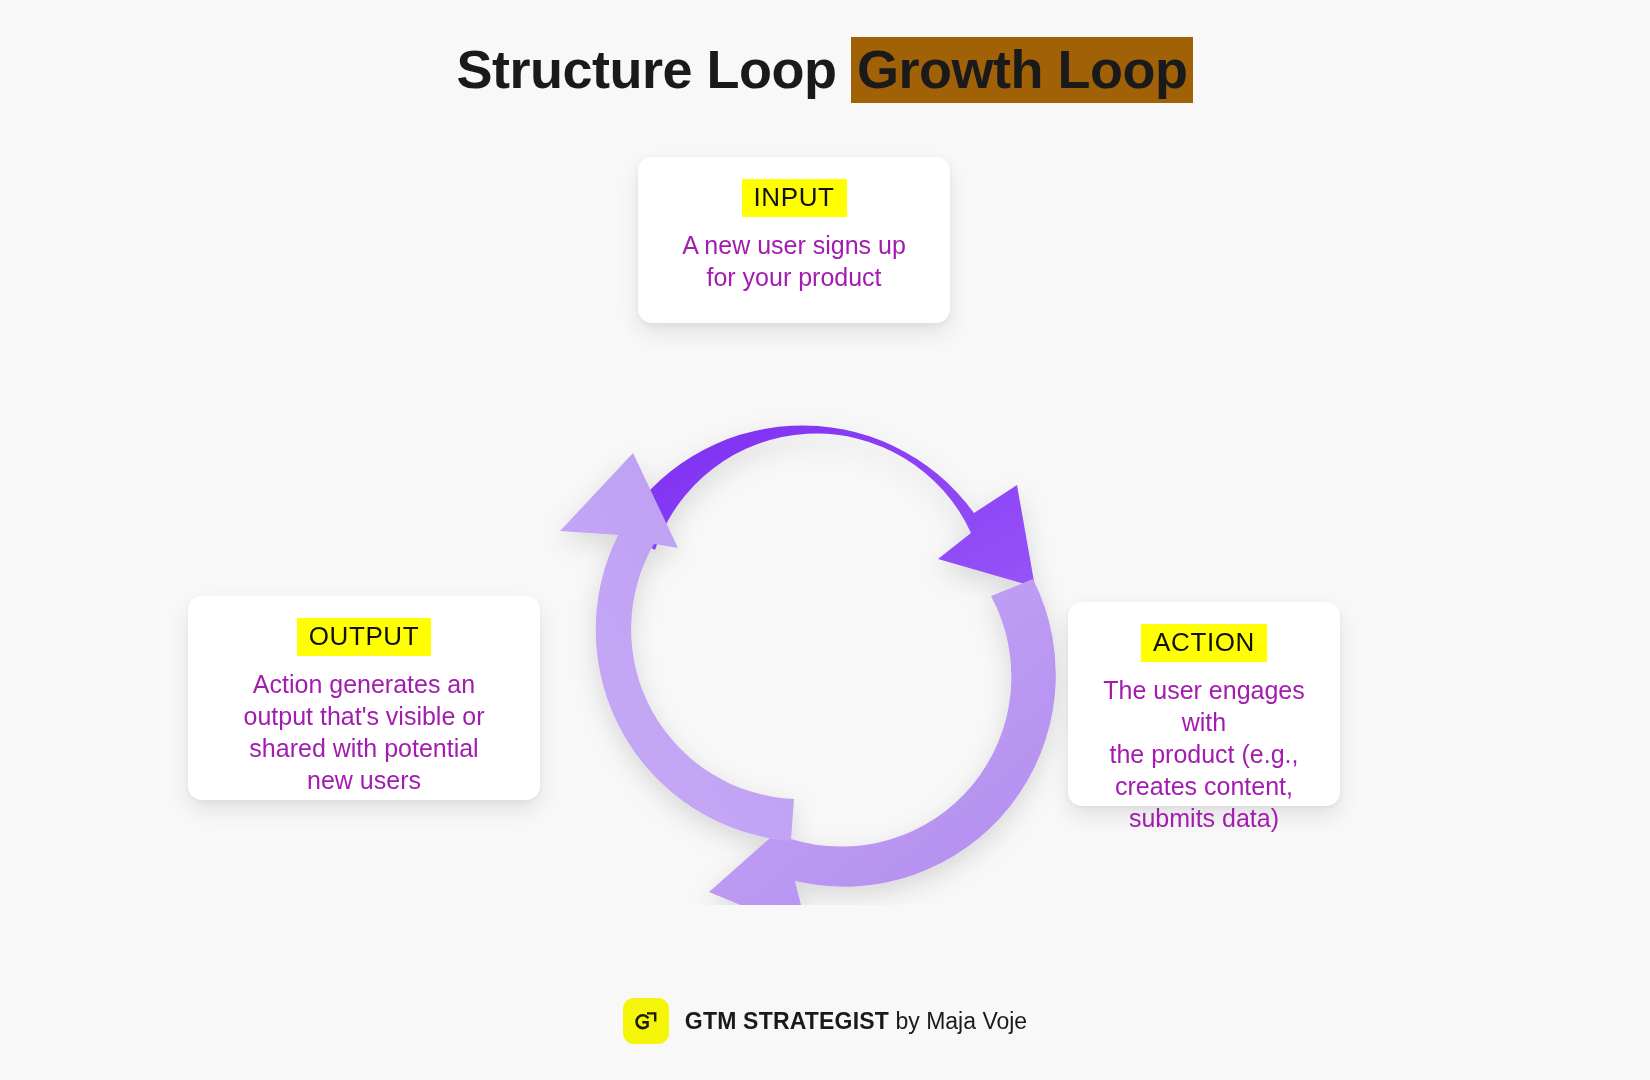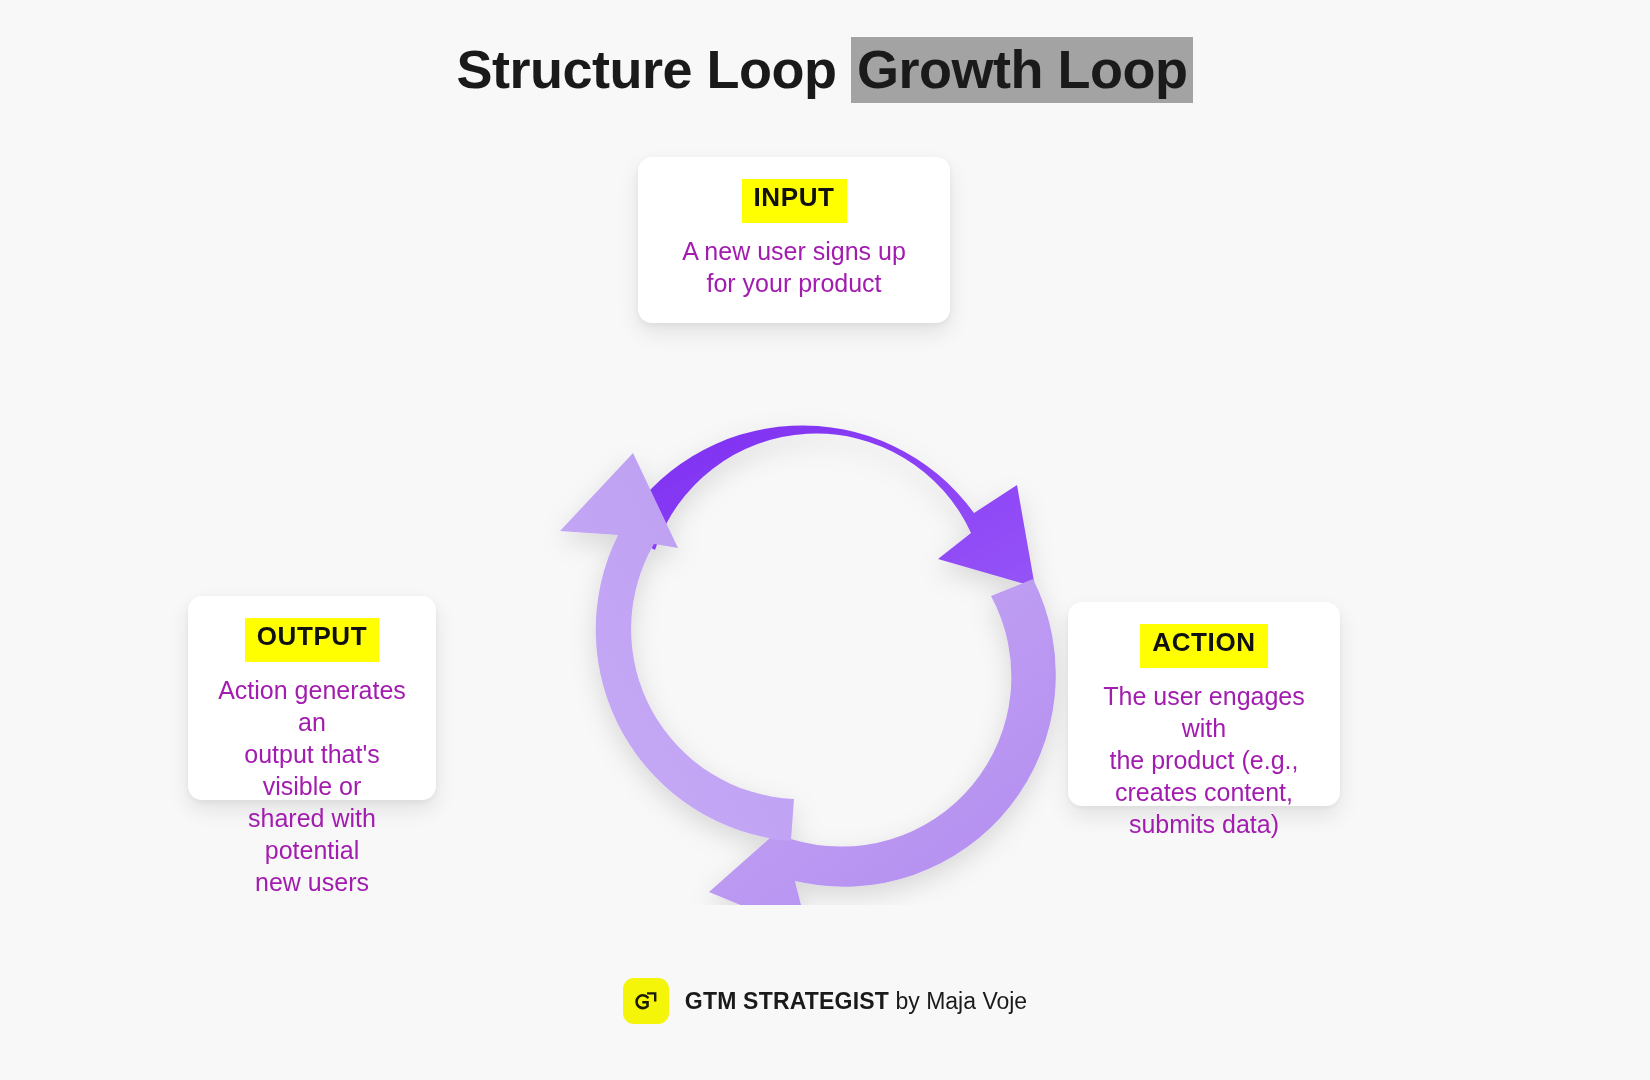--- a/index.html
+++ b/index.html
@@ -22,21 +22,21 @@
     left: 0;
     width: 1650px;
     text-align: center;
     font-size: 54px;
     font-weight: bold;
     color: #1a1a1a;
     letter-spacing: -0.5px;
     white-space: nowrap;
   }
   .title .hl {
-    background: #a3a3a3;
+    background: #a16207;
     padding: 2px 6px 4px 6px;
     margin-top: 16px;
   }
 
   
   .stage {
     position: absolute;
     top: 0;
     left: 0;
     width: 1650px;
@@ -62,24 +62,24 @@
     border-radius: 14px;
     box-shadow: 0 10px 22px rgba(0,0,0,0.09), 0 2px 6px rgba(0,0,0,0.05);
     box-sizing: border-box;
     text-align: center;
     padding: 22px 20px 24px 20px;
   }
   .card-label {
     display: inline-block;
     background: #ffff00;
     color: #111111;
-    font-weight: bold;
+    font-weight: normal;
     font-size: 26px;
     letter-spacing: 0.6px;
-    padding: 3px 12px 10px 12px;
+    padding: 3px 12px 4px 12px;
     margin-bottom: 12px;
   }
   .card-body {
     font-size: 25px;
     line-height: 1.28;
     color: #a21caf;
     white-space: pre-line;
   }
 
   #card-input {
@@ -90,29 +90,29 @@
   }
   #card-action {
     left: 1068px;
     top: 602px;
     width: 272px;
     height: 204px;
   }
   #card-output {
     left: 188px;
     top: 596px;
-    width: 248px;
+    width: 352px;
     height: 204px;
   }
 
   
   .footer {
     position: absolute;
     left: 0;
-    top: 978px;
+    top: 998px;
     width: 1650px;
     display: flex;
     align-items: center;
     justify-content: center;
     gap: 16px;
   }
   .logo-badge {
     width: 46px;
     height: 46px;
     border-radius: 11px;

